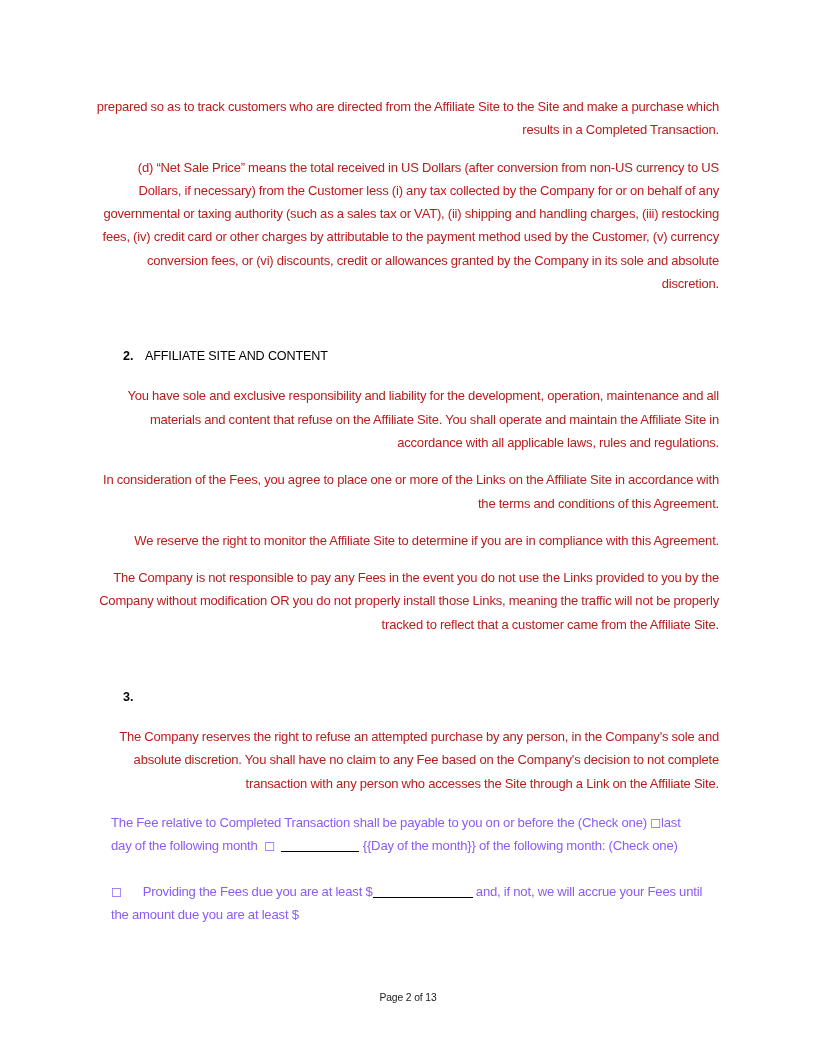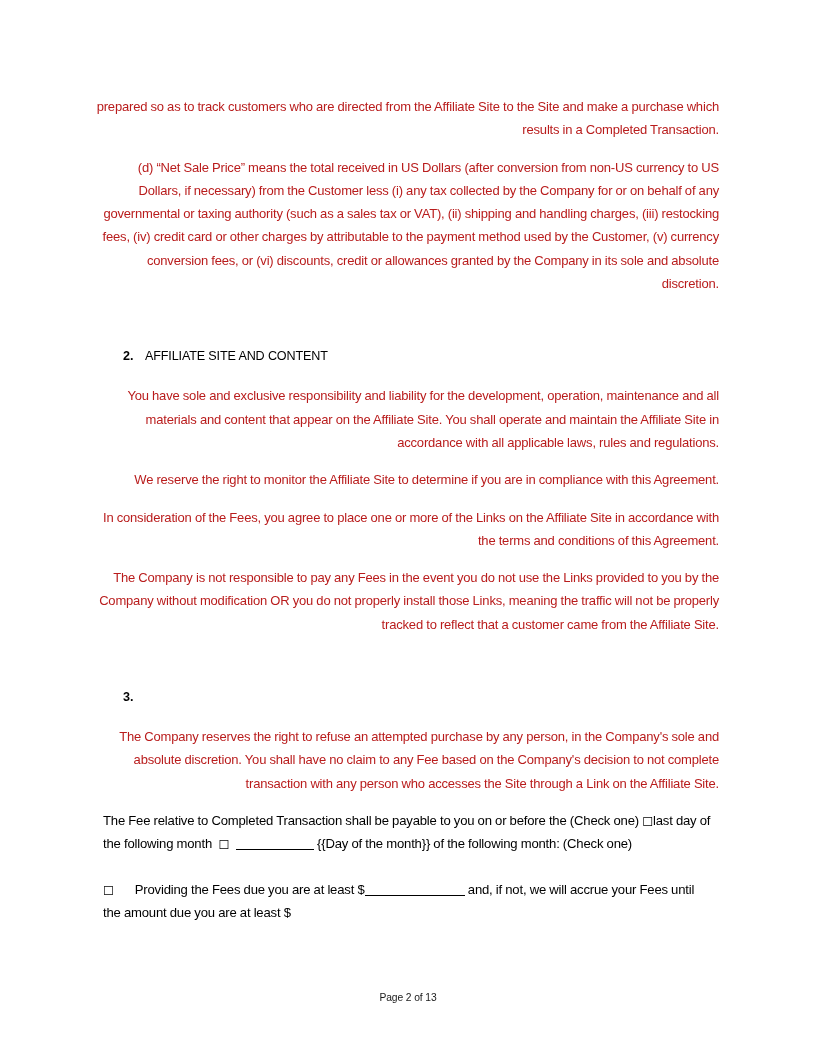--- a/index.html
+++ b/index.html
@@ -79,26 +79,26 @@
     vertical-align: -2px;
   }
   .blank-money {
     display: inline-block;
     border-bottom: 1.1px solid #000;
     width: 100px;
     height: 13px;
     vertical-align: -2px;
   }
   .checkline {
-    margin: 8px;
+    margin: 16px;
     font-size: 13.1px;
     line-height: 23.3px;
     letter-spacing: -0.18px;
     word-spacing: -0.2px;
-    color: #000000;
+    color: #8b5cf6;
   }
   .checkline-block {
     margin-top: 22px;
   }
   .ck-indent {
     display: inline-block;
     width: 21px;
   }
   .footer {
     position: absolute;
@@ -124,23 +124,23 @@
 
     <div class="gap-before-heading"></div>
 
     <div class="section-heading">
       <span class="num">2.</span>
       <span class="title">AFFILIATE SITE AND CONTENT</span>
     </div>
 
     <div class="gap-after-heading"></div>
 
-    <p class="body-para">You have sole and exclusive responsibility and liability for the development, operation, maintenance and all materials and content that appear on the Affiliate Site. You shall operate and maintain the Affiliate Site in accordance with all applicable laws, rules and regulations.</p>
+    <p class="body-para">You have sole and exclusive responsibility and liability for the development, operation, maintenance and all materials and content that refuse on the Affiliate Site. You shall operate and maintain the Affiliate Site in accordance with all applicable laws, rules and regulations.</p>
+    <p class="body-para">In consideration of the Fees, you agree to place one or more of the Links on the Affiliate Site in accordance with the terms and conditions of this Agreement.</p>
     <p class="body-para">We reserve the right to monitor the Affiliate Site to determine if you are in compliance with this Agreement.</p>
-    <p class="body-para">In consideration of the Fees, you agree to place one or more of the Links on the Affiliate Site in accordance with the terms and conditions of this Agreement.</p>
     <p class="body-para">The Company is not responsible to pay any Fees in the event you do not use the Links provided to you by the Company without modification OR you do not properly install those Links, meaning the traffic will not be properly tracked to reflect that a customer came from the Affiliate Site.</p>
 
     <div class="gap-before-heading"></div>
 
     <div class="section-heading">
       <span class="num">3.</span>
     </div>
 
     <div class="gap-after-heading"></div>
 

